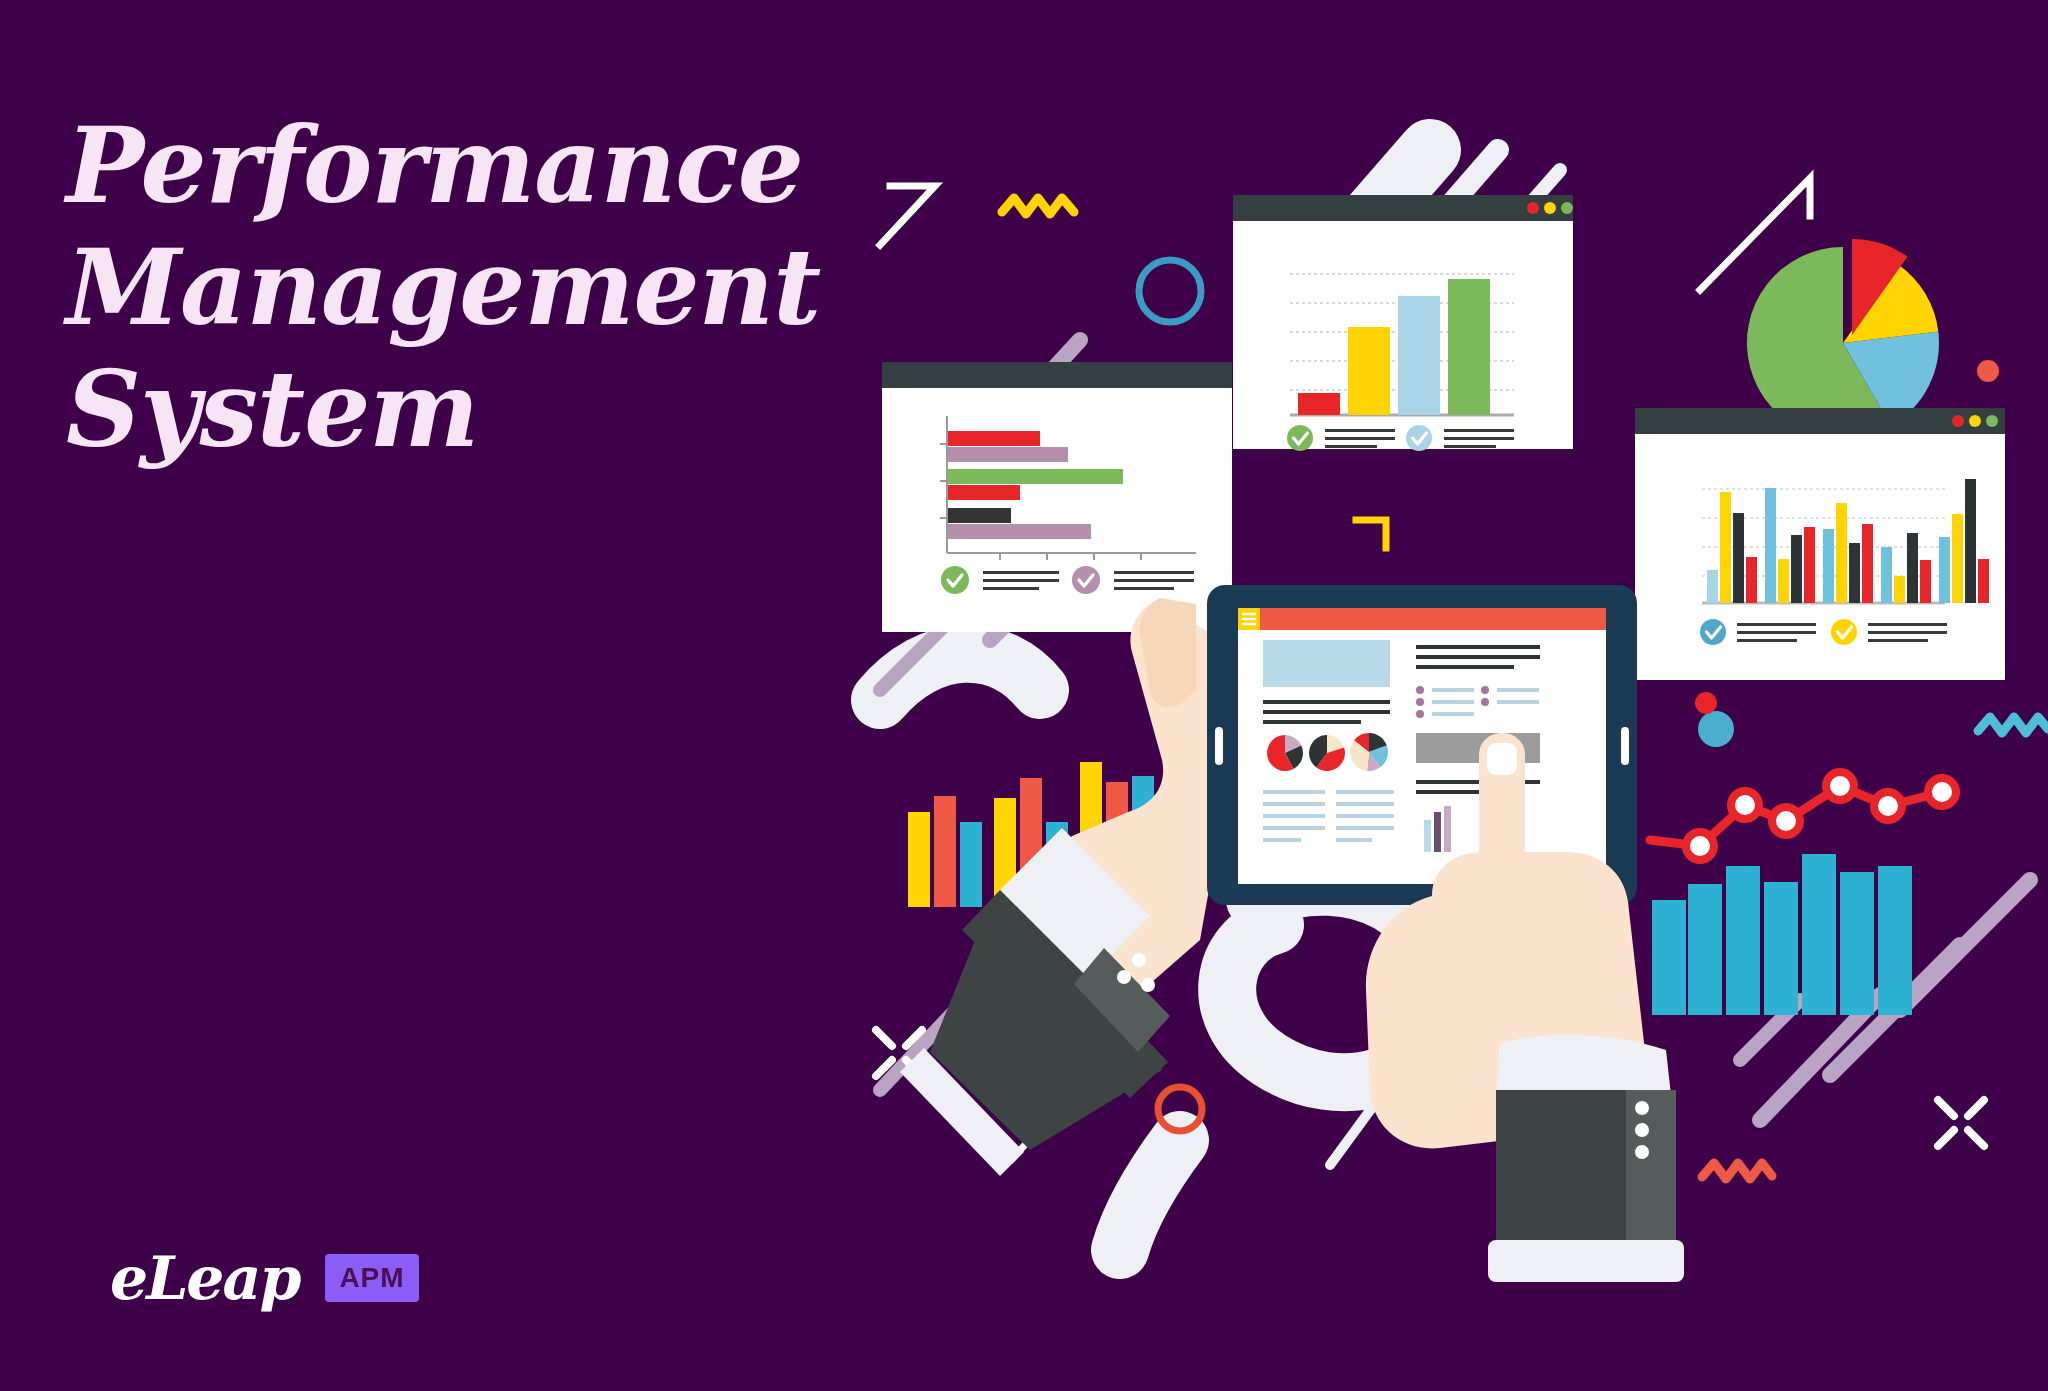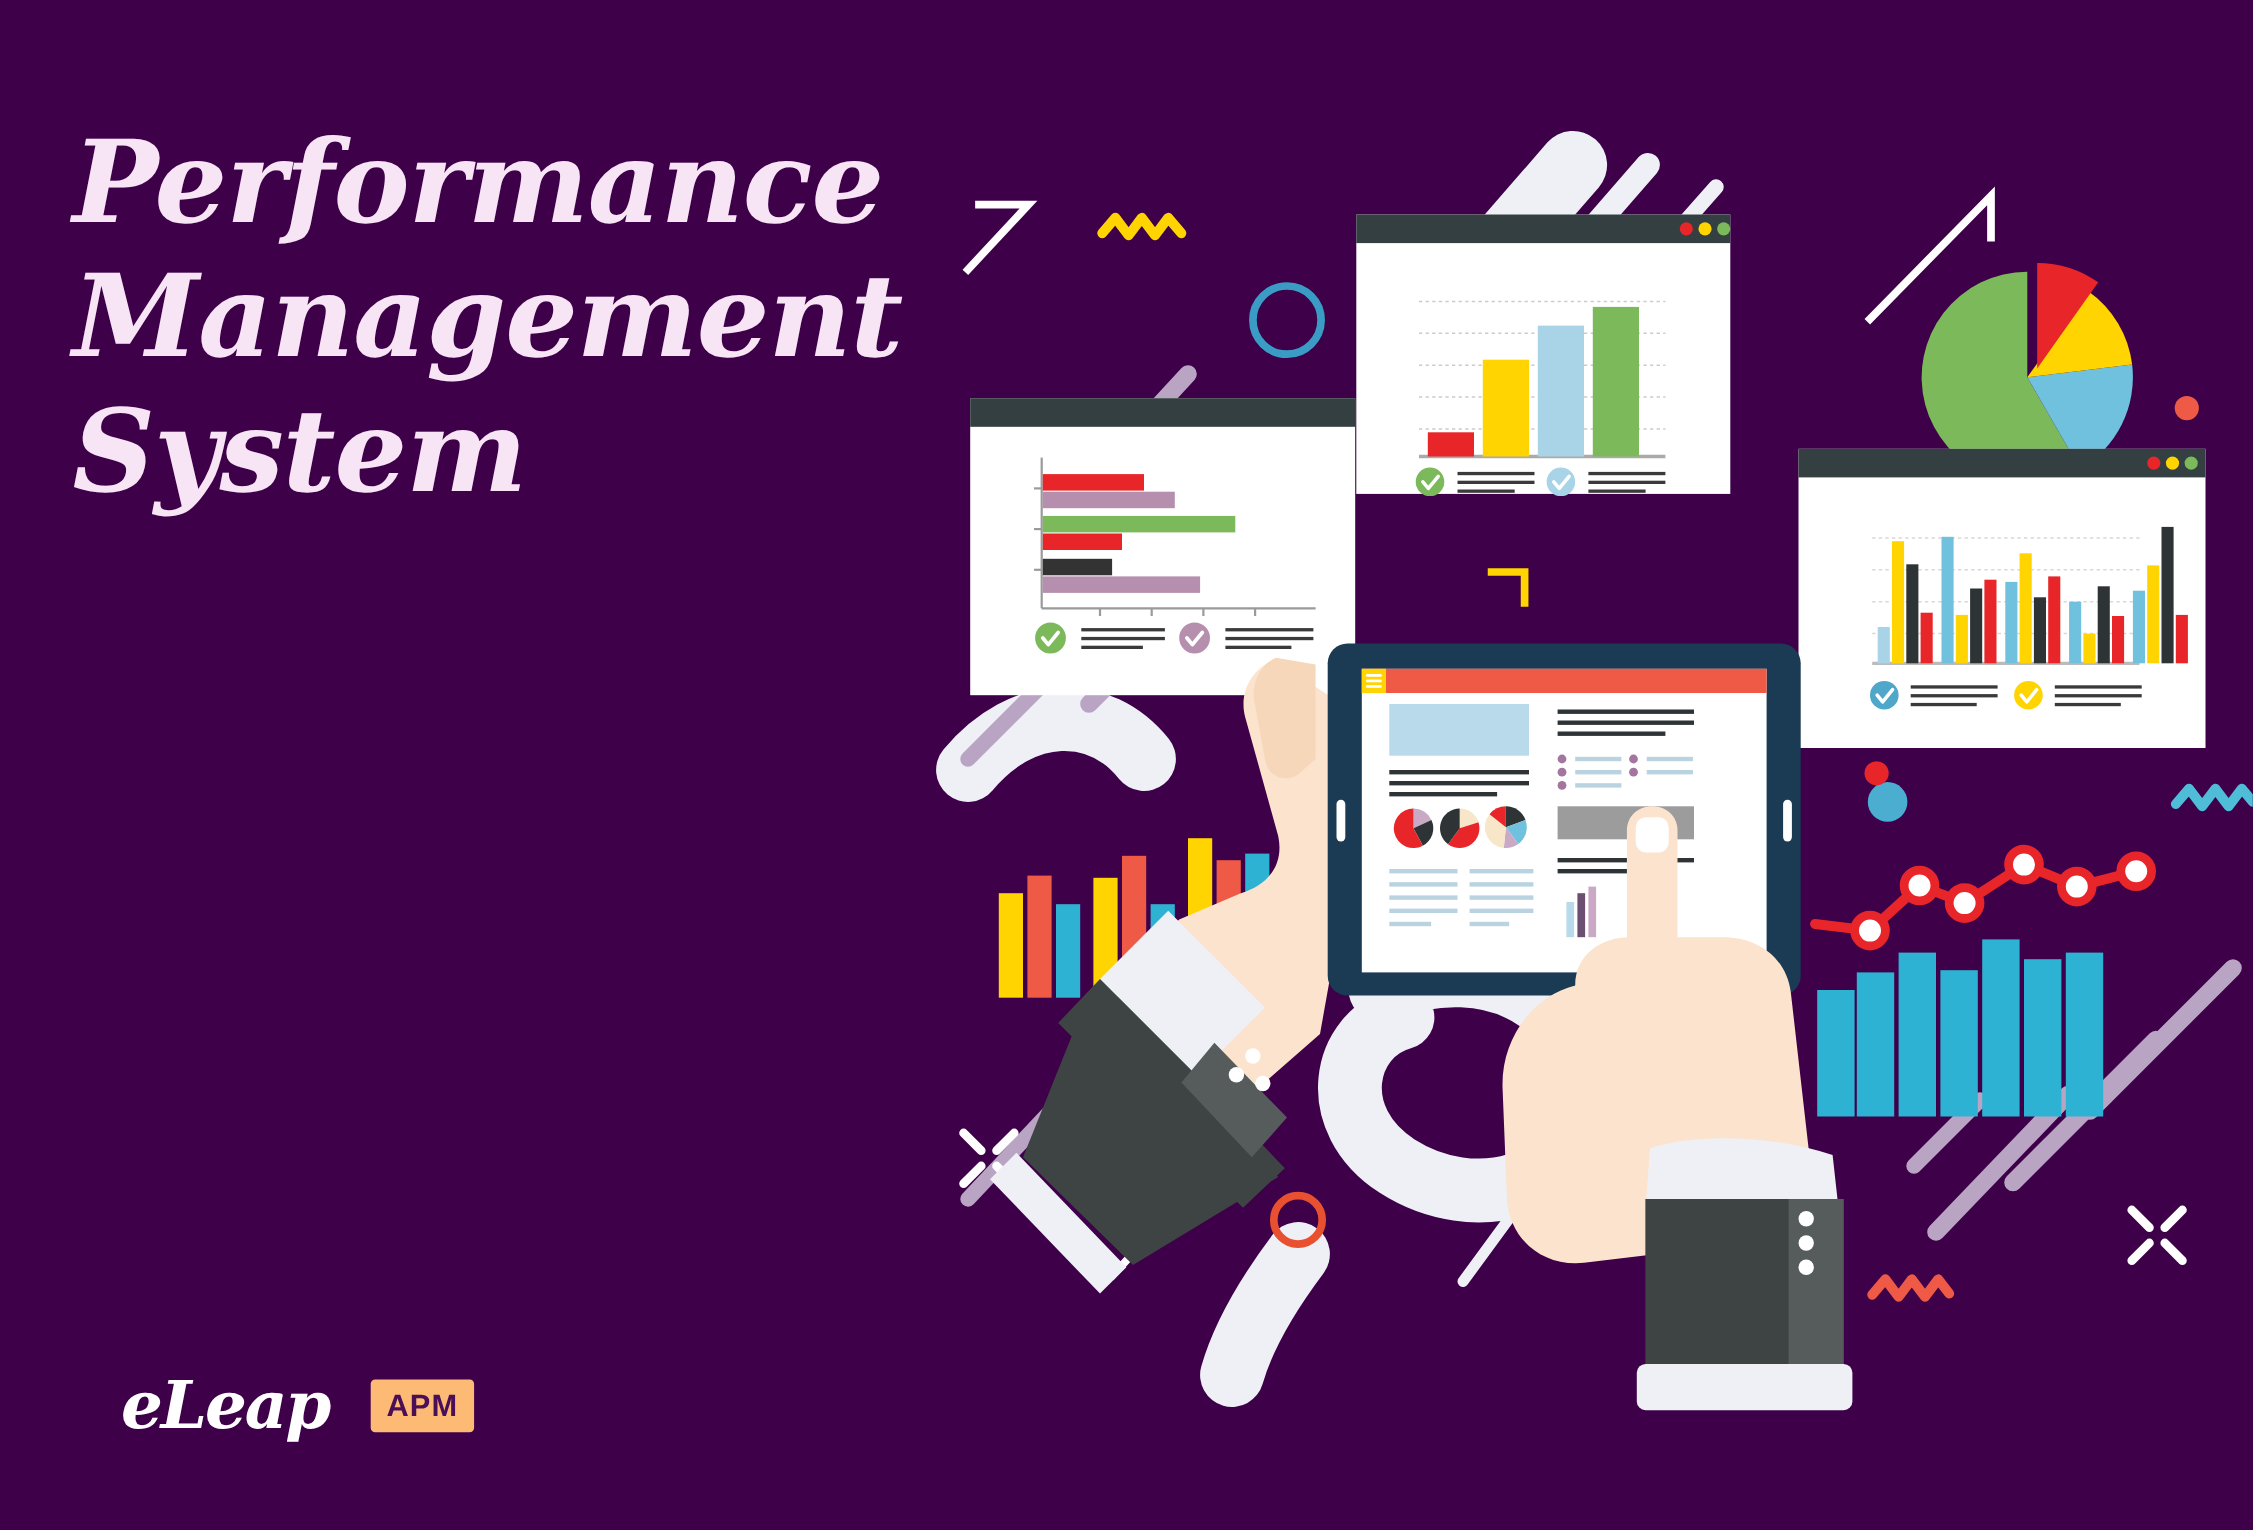--- a/index.html
+++ b/index.html
@@ -24,31 +24,31 @@
     color:#f7e4f5;
     font-size:104px;
     line-height:122px;
     letter-spacing:-1px;
     white-space:nowrap;
   }
 
   
   .logo-block{
     position:absolute;left:110px;top:1248px;
-    display:flex;align-items:center;gap:24px;z-index:30;
+    display:flex;align-items:center;gap:12px;z-index:30;
   }
   .logo-word{
     font-family:"DejaVu Serif","Liberation Serif",serif;
     font-style:italic;font-weight:700;
     font-size:60px;color:#ffffff;line-height:1;
     letter-spacing:-2px;
     position:relative;
   }
   .logo-badge{
-    background:#fdba74;color:#4a0f56;
+    background:#8b5cf6;color:#4a0f56;
     font-family:"Liberation Sans",sans-serif;
     font-weight:700;font-size:28px;letter-spacing:1px;
     padding:8px 14px;border-radius:4px;margin-left:14px;
   }
 </style>
 </head>
 <body>
 
 <div id="stage">
 

